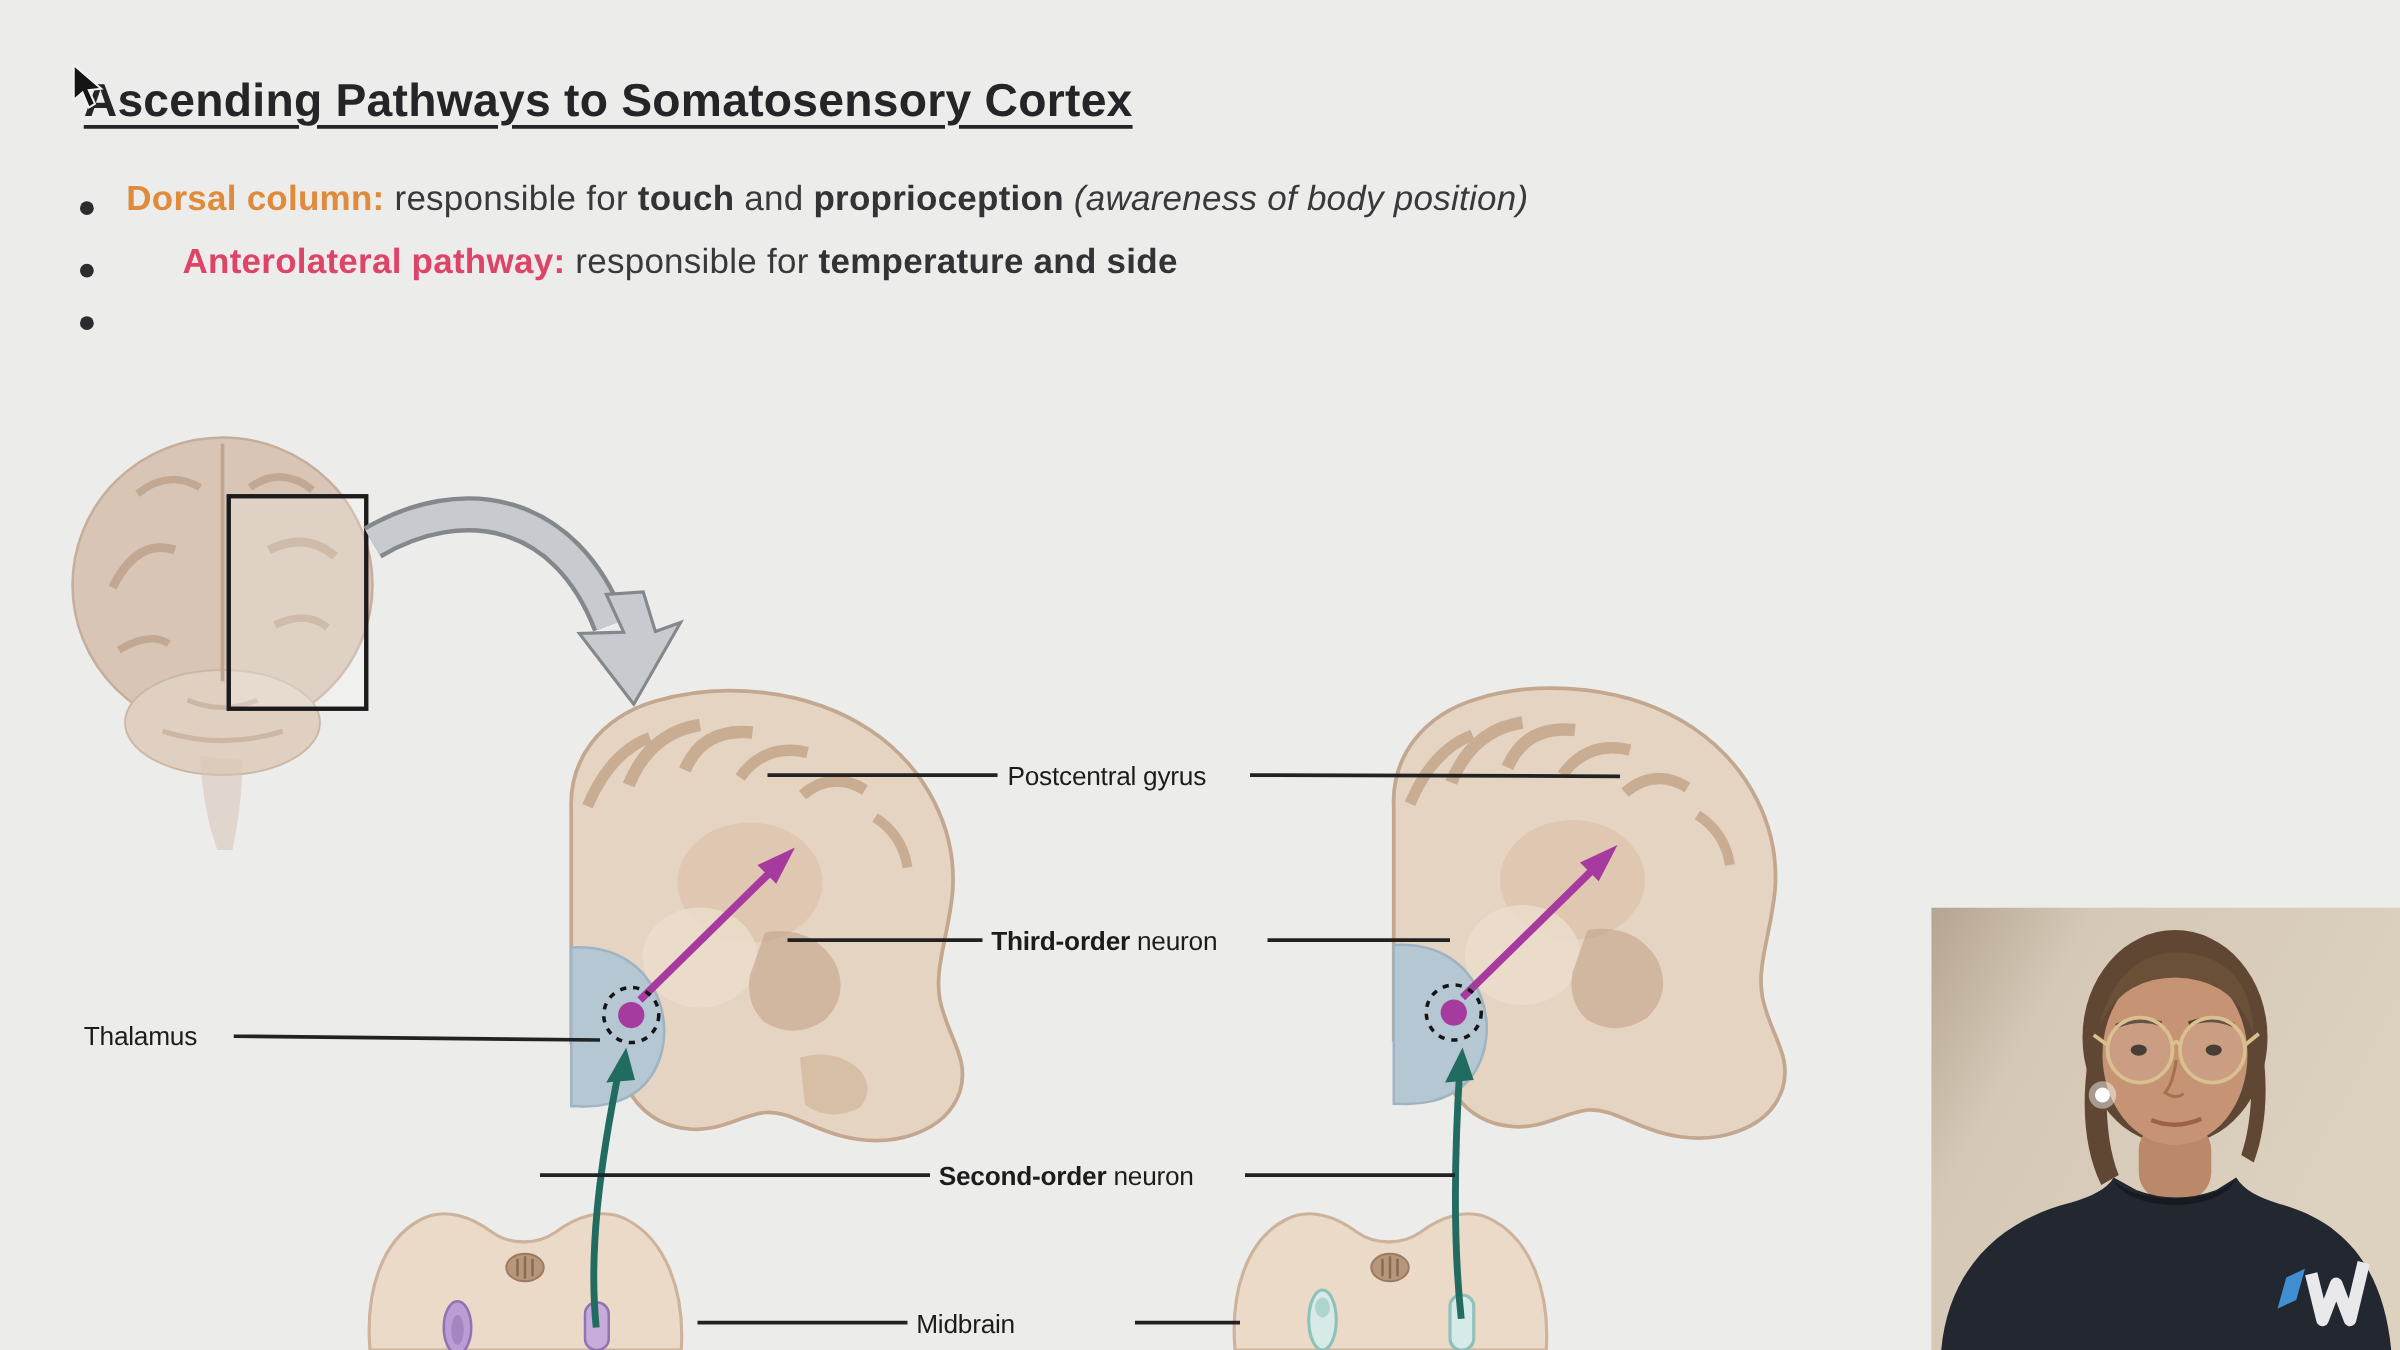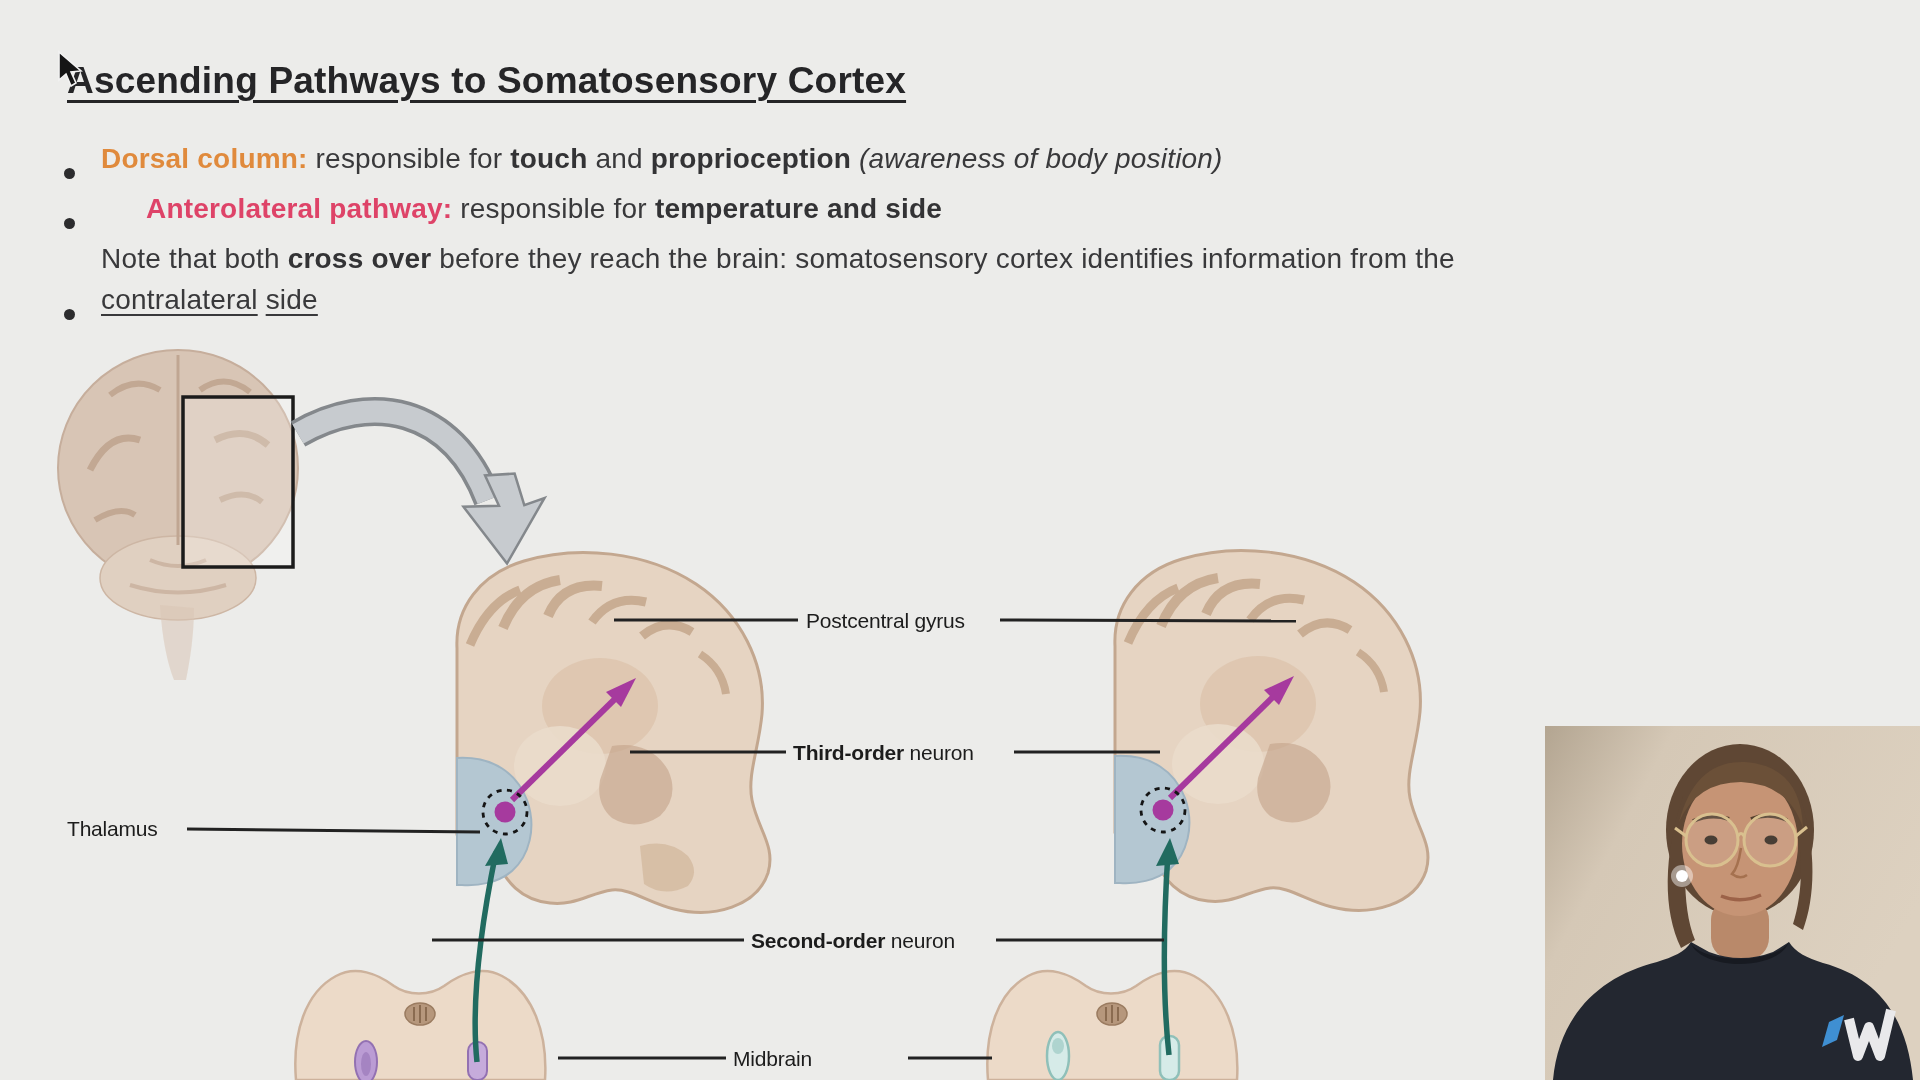--- a/index.html
+++ b/index.html
@@ -9,21 +9,21 @@
     font-family:"Liberation Sans", sans-serif;
     color:#39393b;
   }
   
   .title-wrap{position:absolute;left:67px;top:40px;margin-top:20px;}
   .slide-title{
     font-size:37px;font-weight:700;color:#252527;letter-spacing:.2px;
     text-decoration:underline;text-decoration-thickness:2.5px;text-underline-offset:7px;
   }
   .bullets{position:absolute;left:64px;top:138px;width:1790px;}
-  .bullet-row{display:flex;align-items:flex-end;margin-bottom:9px;}
+  .bullet-row{display:flex;align-items:center;margin-bottom:9px;}
   .bullet-dot{
     width:11px;height:11px;border-radius:50%;background:#2c2c2e;
     margin:15px 26px 0 0;flex:0 0 auto;
   }
   .bullet-text{font-size:28px;line-height:41px;color:#39393b;letter-spacing:.2px;}
   .seg-bold{font-weight:700;color:#333335;}
   .seg-orange{font-weight:700;color:#e08a3c;}
   .seg-pink{font-weight:700;color:#de4368;margin-left:45px;}
   .seg-italic{font-style:italic;}
   .seg-underline{text-decoration:underline;text-decoration-thickness:2px;text-underline-offset:5px;}
@@ -54,21 +54,20 @@
     <span class="bullet-text"><span class="seg-orange">Dorsal column: </span><span>responsible for </span><span class="seg-bold">touch</span><span> and </span><span class="seg-bold">proprioception</span><span class="seg-italic"> (awareness of body position)</span></span>
   </div>
 
   <div class="bullet-row">
     <span class="bullet-dot"></span>
     <span class="bullet-text"><span class="seg-pink">Anterolateral pathway: </span><span>responsible for </span><span class="seg-bold">temperature and side</span></span>
   </div>
 
   <div class="bullet-row">
     <span class="bullet-dot"></span>
-    <span class="bullet-text"><span>Note that both </span><span class="seg-bold">cross over</span><span> before they reach the brain: somatosensory cortex identifies information from the </span><br><span class="seg-underline">contralateral</span><span> </span><span class="seg-underline">side</span></span>
   </div>
 </div>
 
 <svg class="diagram-svg" width="1500" height="780" viewBox="0 300 1500 780">
 
   <g>
     <ellipse cx="178" cy="468" rx="120" ry="118" fill="#d8c5b5" stroke="#c6ae9c" stroke-width="2"></ellipse>
     <ellipse cx="178" cy="578" rx="78" ry="42" fill="#e0d0c1" stroke="#cdb6a4" stroke-width="1.5"></ellipse>
     <path d="M160,605 C162,640 168,665 174,680 L186,680 C190,660 194,635 194,608 Z" fill="#d8c5b5" opacity=".55"></path>
     <line x1="178" y1="355" x2="178" y2="545" stroke="#c0a692" stroke-width="3"></line>

